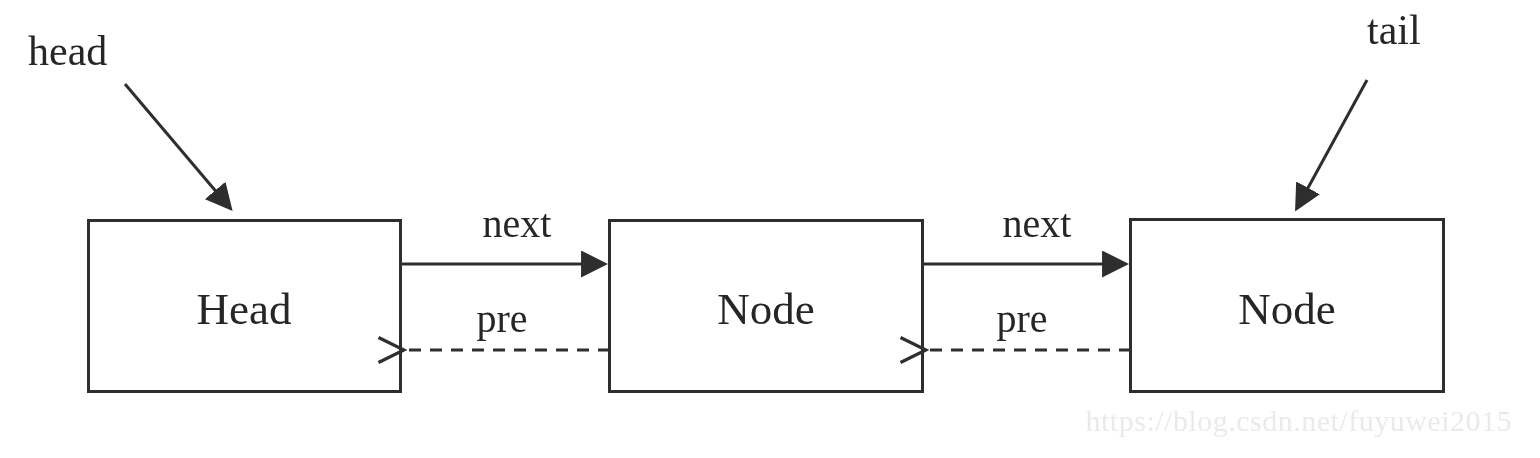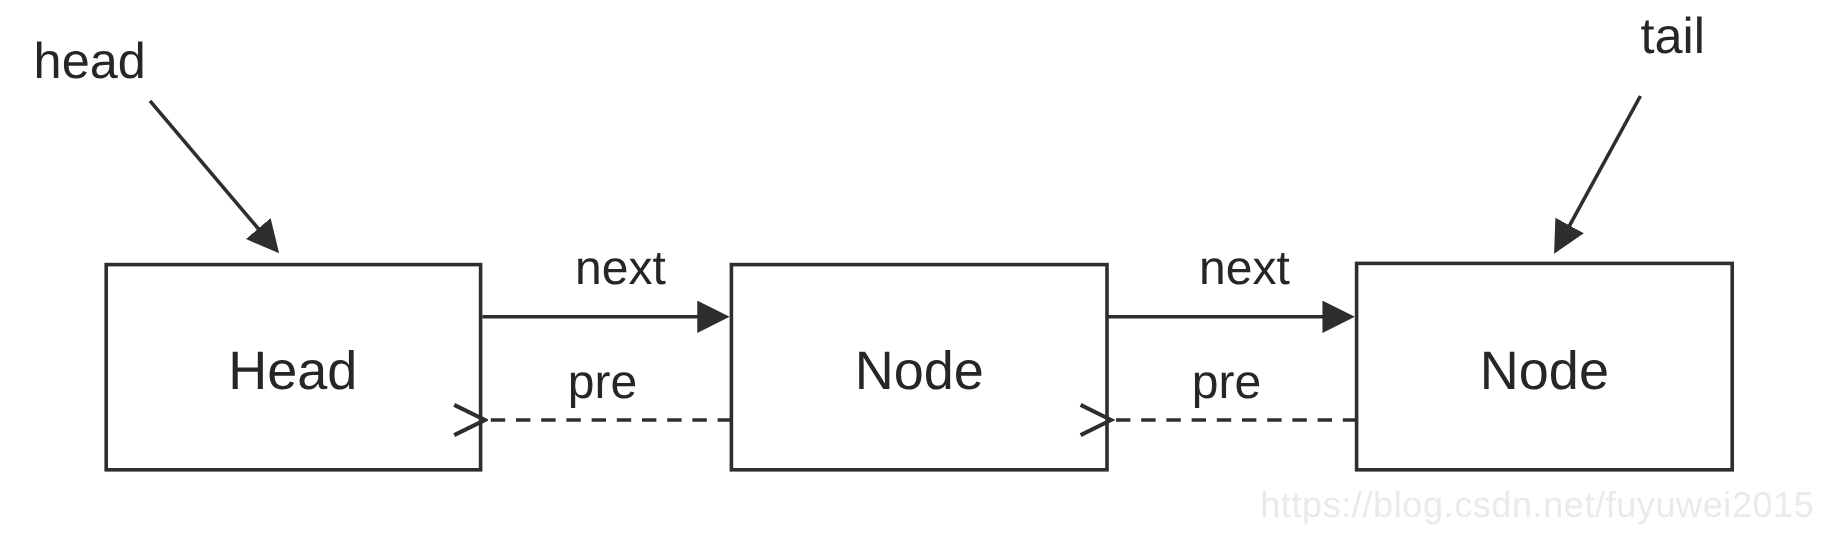--- a/index.html
+++ b/index.html
@@ -6,21 +6,21 @@
     margin: 0;
     padding: 0;
     background: #ffffff;
   }
   .canvas {
     position: relative;
     width: 1540px;
     height: 458px;
     background: #ffffff;
     overflow: hidden;
-    font-family: Liberation Sans, sans-serif;
+    font-family: Liberation Serif, serif;
   }
   svg { display: block; }
   .node-box {
     fill: #ffffff;
     stroke: #2e2e2e;
     stroke-width: 3;
   }
   .edge-line {
     stroke: #2e2e2e;
     stroke-width: 3;

